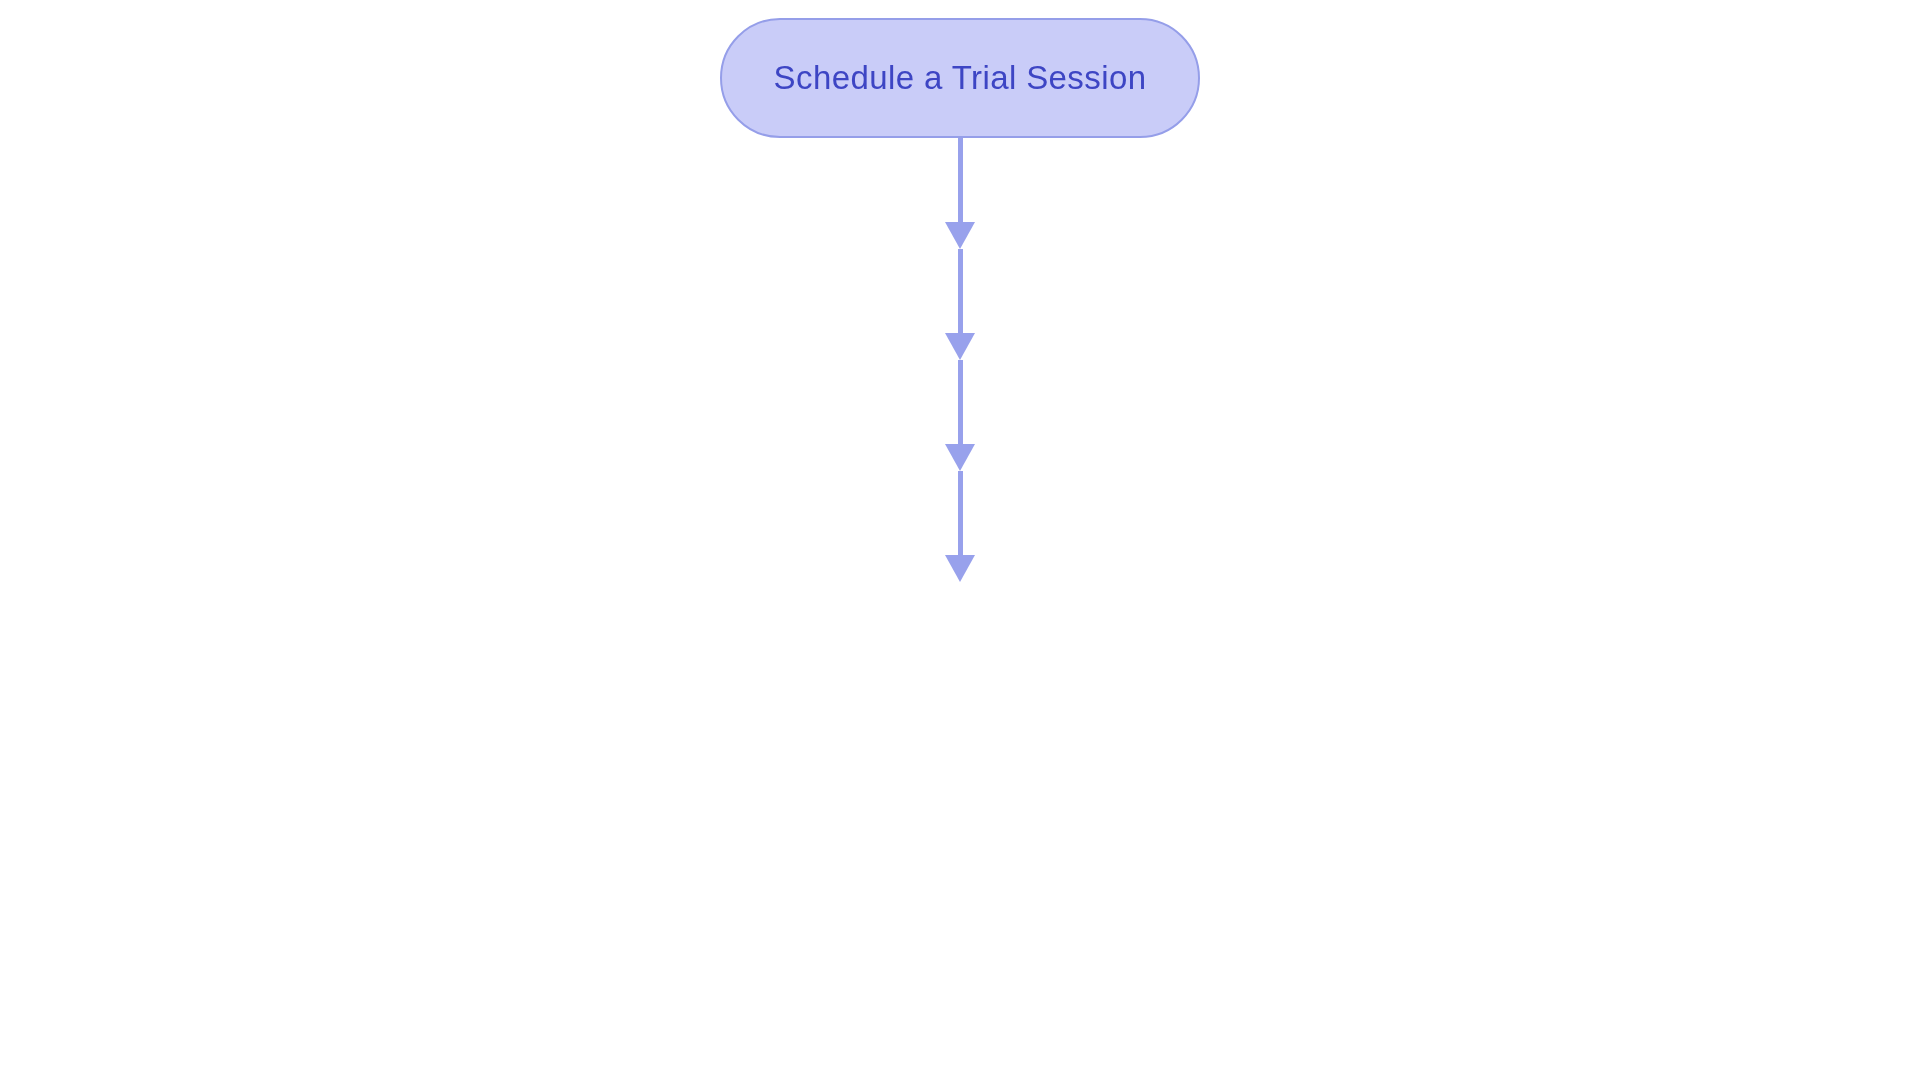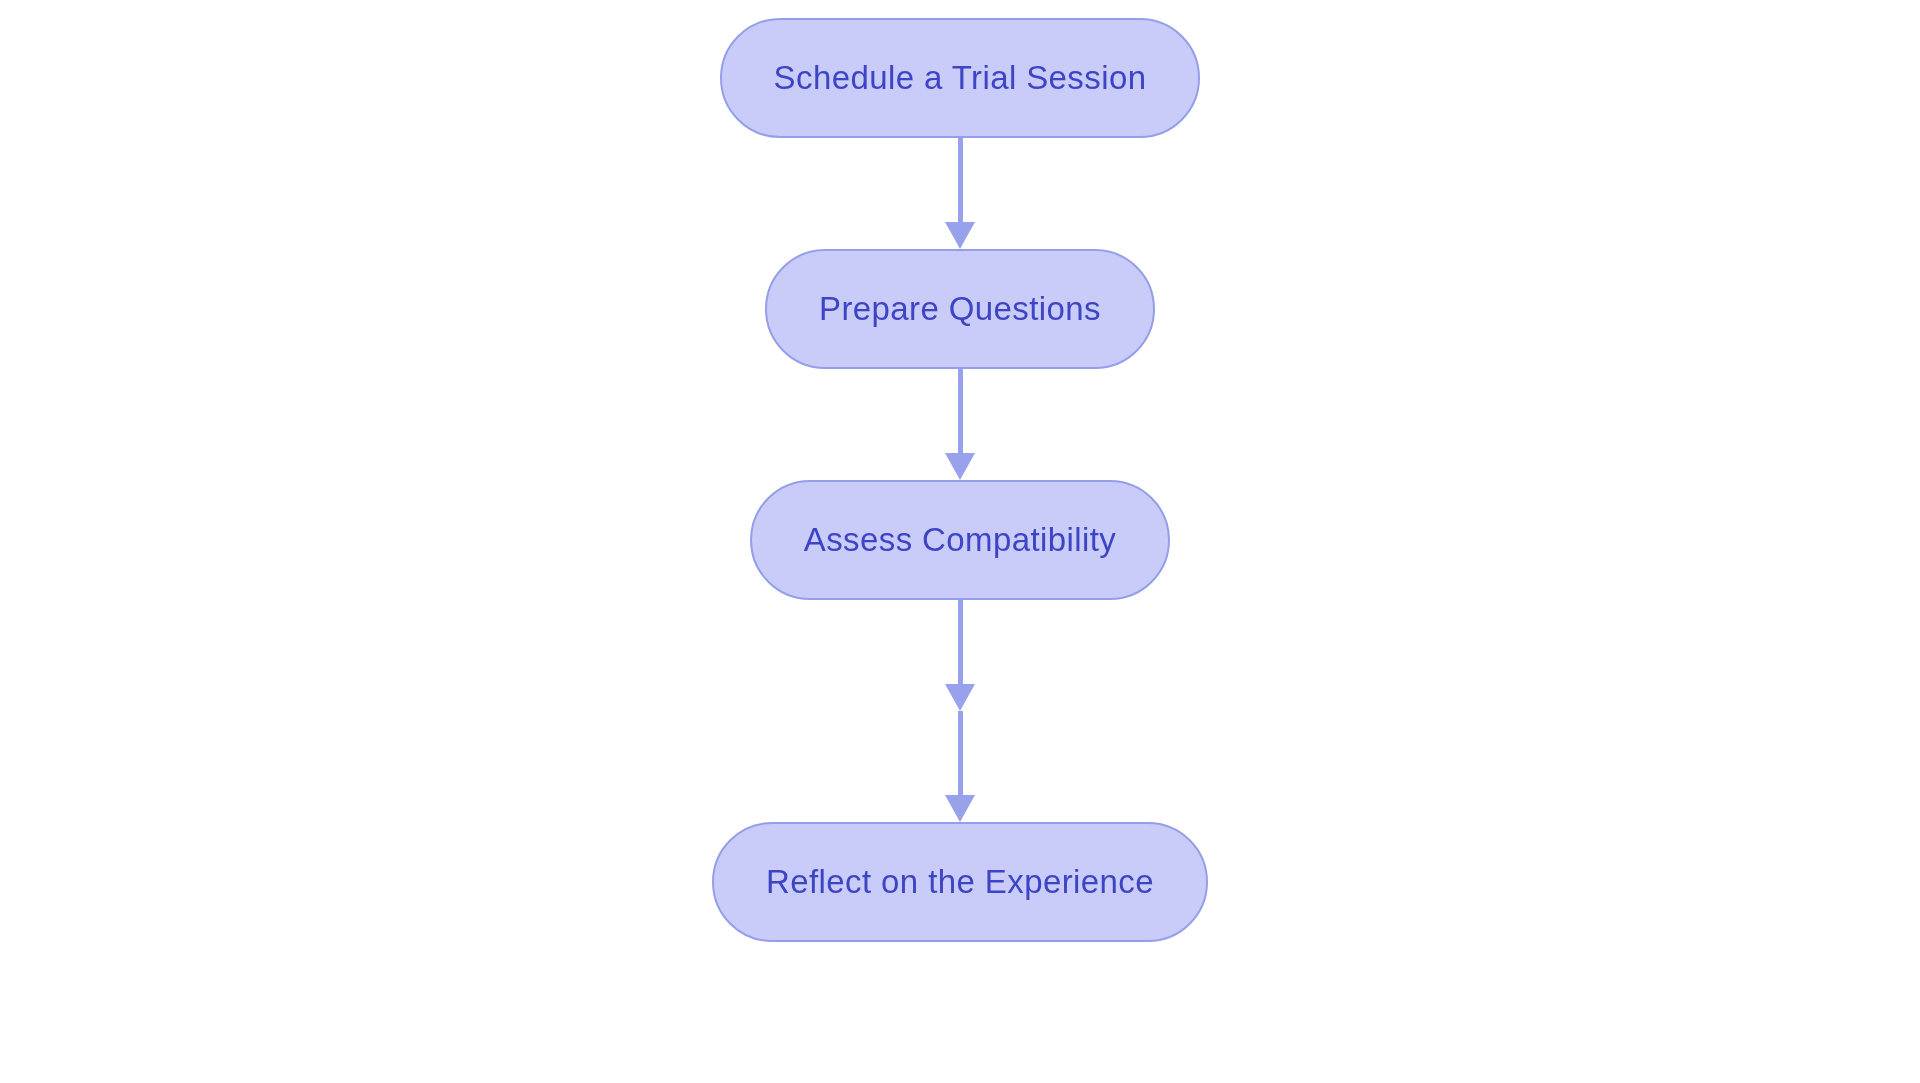--- a/index.html
+++ b/index.html
@@ -70,41 +70,32 @@
   <div class="flow" id="flow">
   <div class="node">
     <span class="node-label">Schedule a Trial Session</span>
   </div>
 
   <div class="arrow">
     <div class="arrow-line"></div>
     <div class="arrow-head"></div>
   </div>
 
-  <div class="node">
-    <span class="node-label">Prepare Questions</span>
-  </div>
-
-  <div class="arrow">
-    <div class="arrow-line"></div>
-    <div class="arrow-head"></div>
-  </div>
-
-  <div class="node">
-    <span class="node-label">Assess Compatibility</span>
-  </div>
 
   <div class="arrow">
     <div class="arrow-line"></div>
     <div class="arrow-head"></div>
   </div>
 
 
   <div class="arrow">
     <div class="arrow-line"></div>
     <div class="arrow-head"></div>
   </div>
 
-  <div class="node">
-    <span class="node-label">Reflect on the Experience</span>
+
+  <div class="arrow">
+    <div class="arrow-line"></div>
+    <div class="arrow-head"></div>
   </div>
+
 </div>
 </div>
 
 </body></html>

